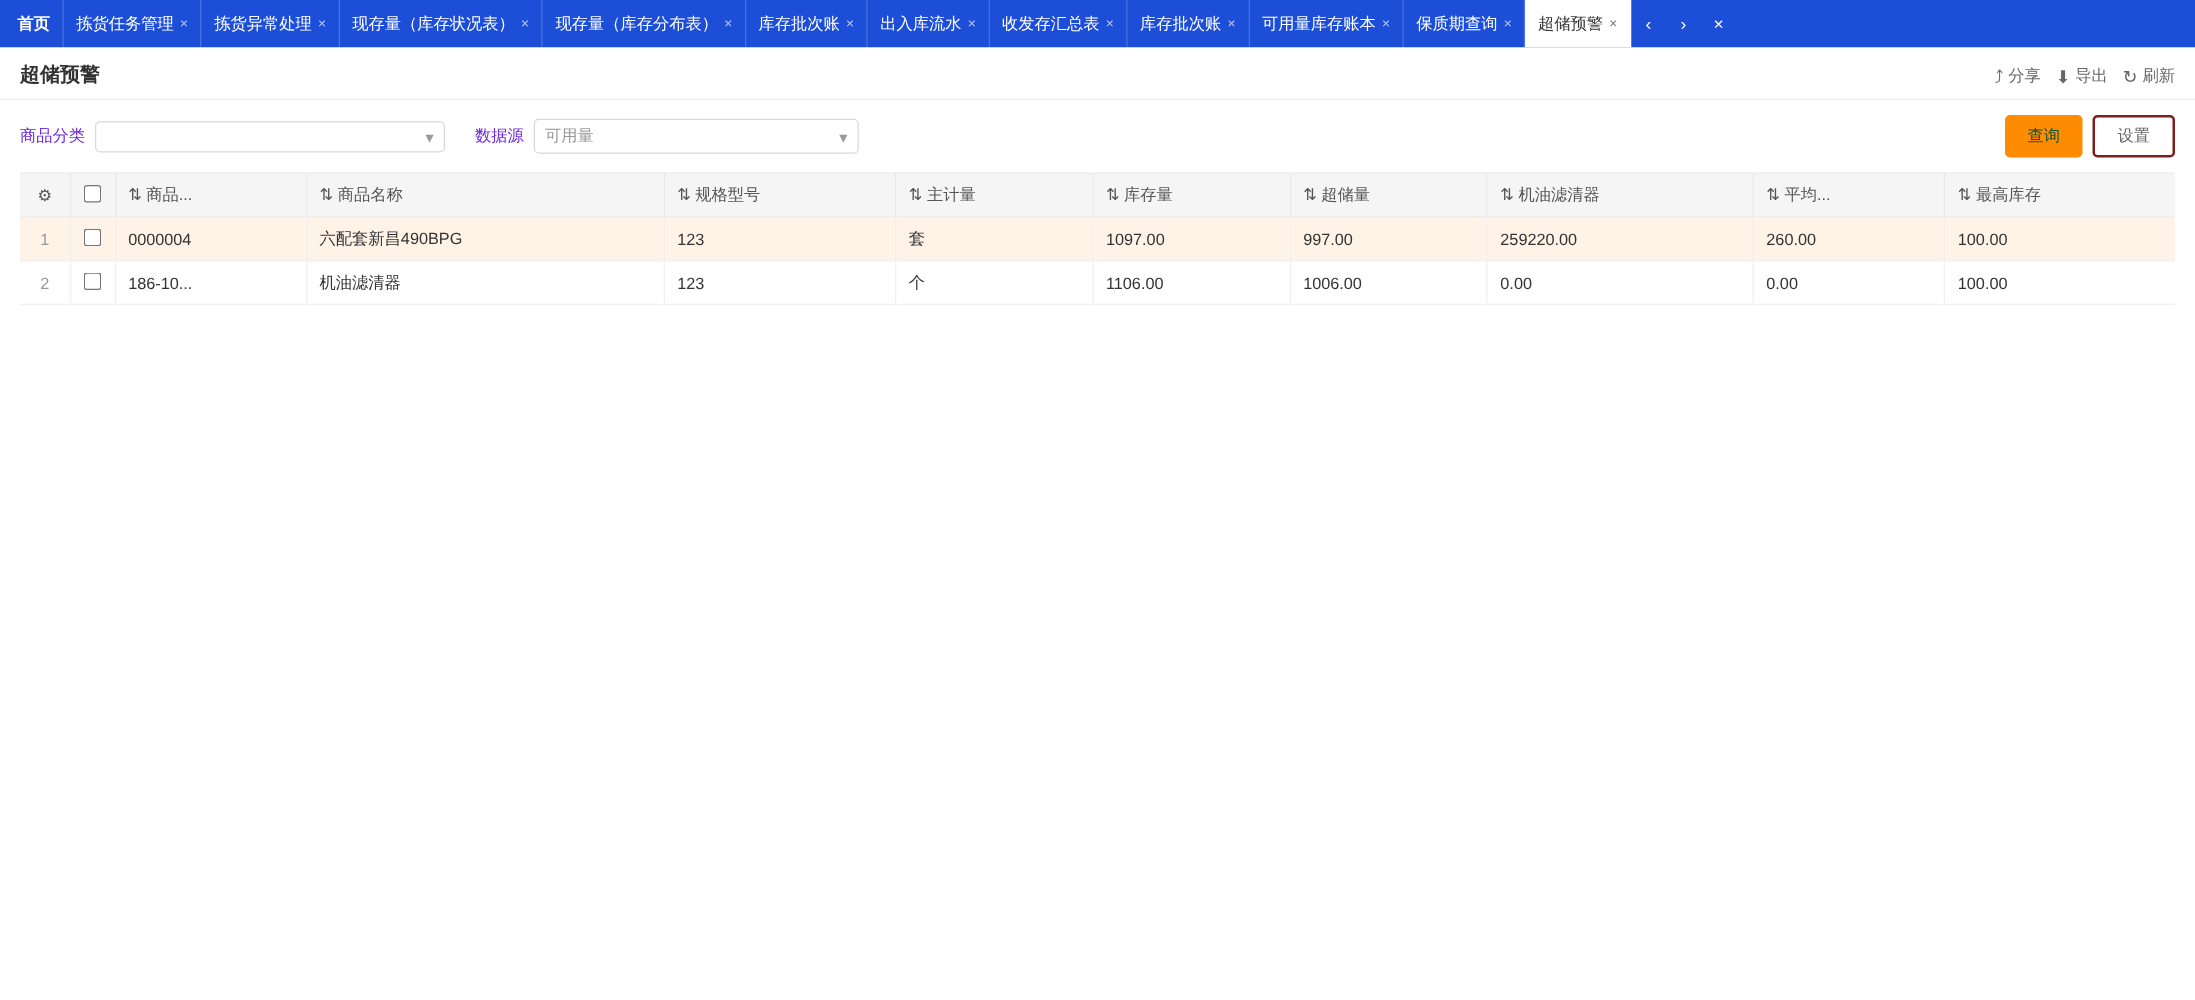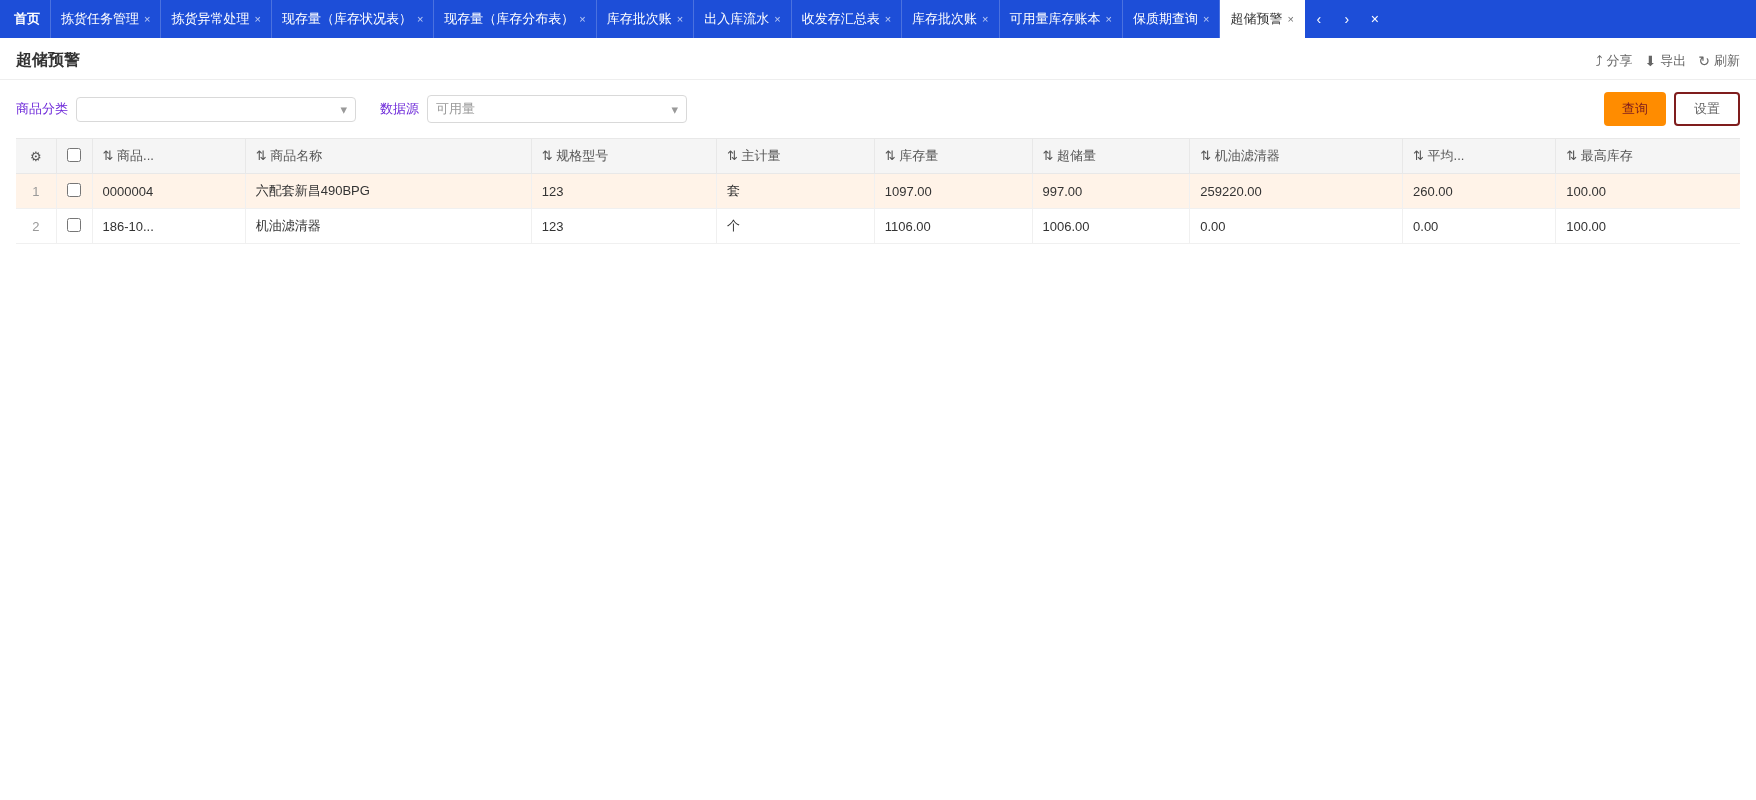--- a/index.html
+++ b/index.html
@@ -114,21 +114,21 @@
       min-width: 260px;
       gap: 24px;
     }
     .filter-btn-group {
       margin-left: auto;
       display: flex;
       gap: 8px;
     }
     .btn-primary {
       background: #ff8c00;
-      color: #7f1d1d;
+      color: #14532d;
       border: none;
       border-radius: 4px;
       padding: 6px 18px;
       cursor: pointer;
       font-size: 13px;
     }
     .btn-default {
       background: #fff;
       color: #666;
       border: 2px solid #7f1d1d;

